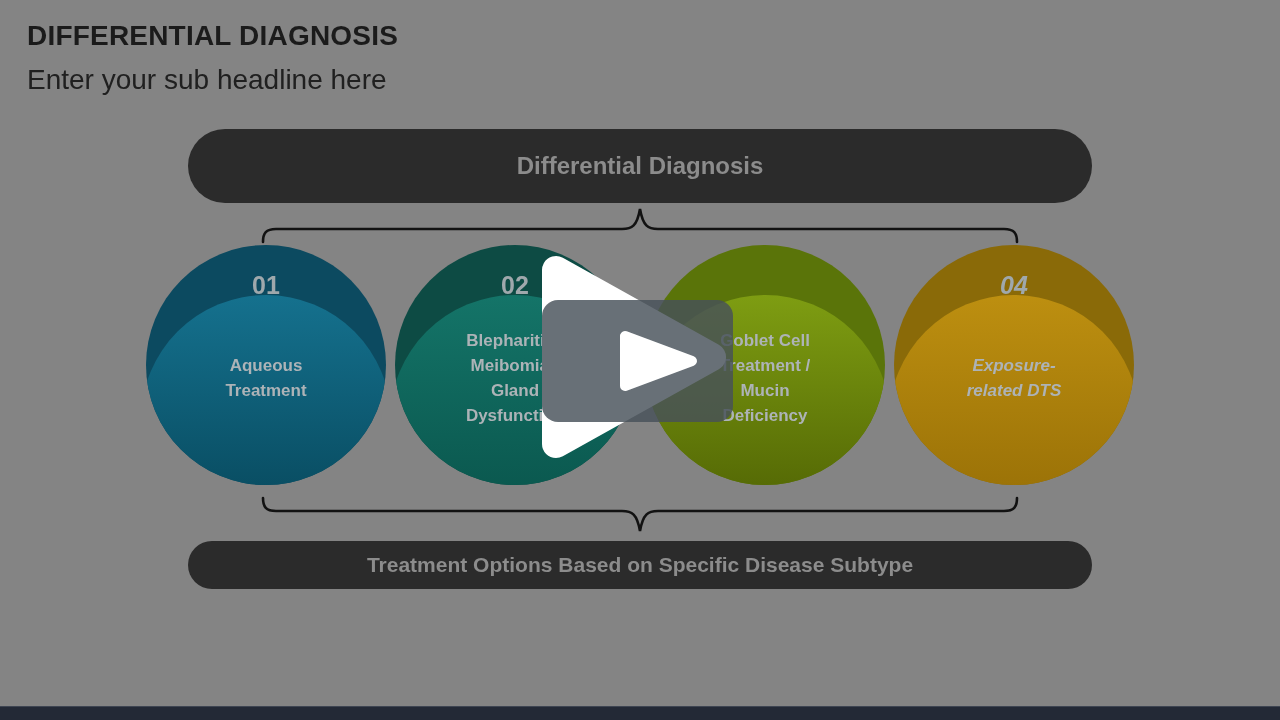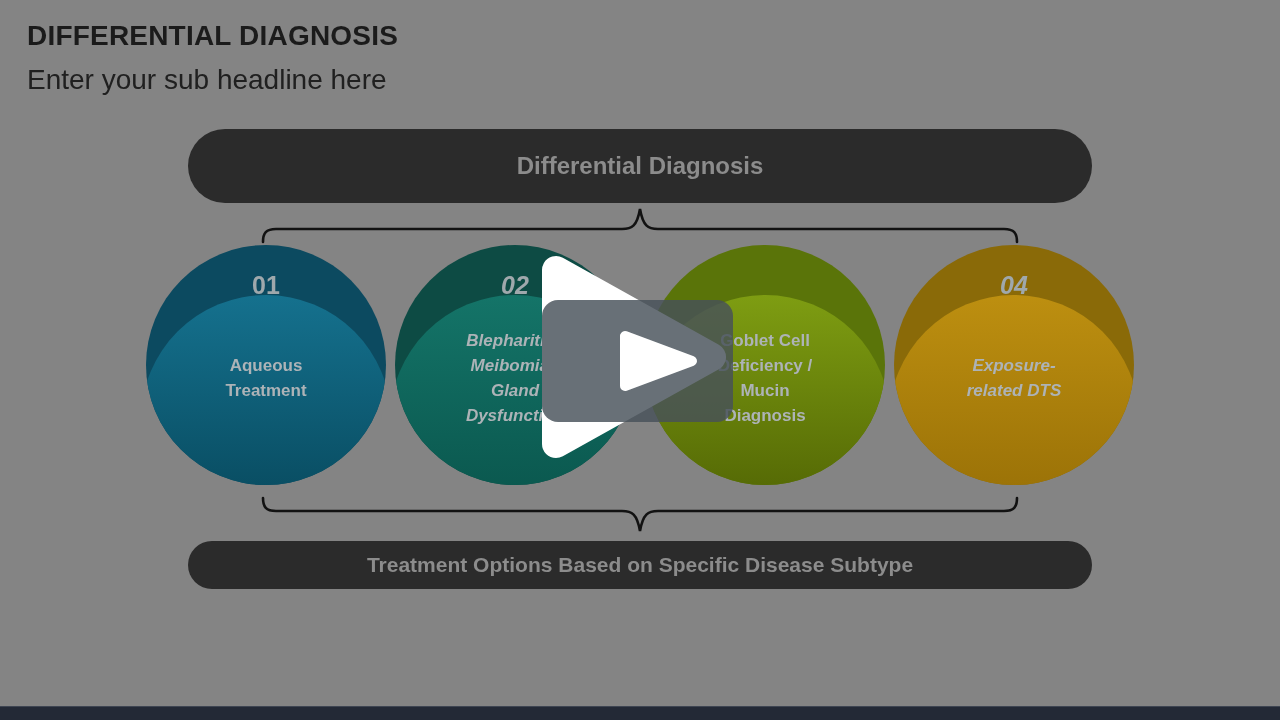--- a/index.html
+++ b/index.html
@@ -81,32 +81,32 @@
   </svg>
 
   <div class="circle" style="left: 146px; background: rgb(12, 74, 96);">
     <div class="body" style="background: linear-gradient(rgb(21, 113, 142) 0%, rgb(7, 72, 92) 90%);"></div>
     <div class="num">01</div>
     <div class="txt-wrap">
       <div class="txt">Aqueous Treatment</div>
     </div>
   </div>
 
-  <div class="circle" style="left: 395px; background: rgb(13, 75, 68); font-style: italic;">
+  <div class="circle" style="left: 395px; background: rgb(13, 75, 68);">
     <div class="body" style="background: linear-gradient(rgb(20, 116, 104) 0%, rgb(9, 84, 75) 90%);"></div>
     <div class="num">02</div>
     <div class="txt-wrap">
       <div class="txt">Blepharitis / Meibomian Gland Dysfunction</div>
     </div>
   </div>
 
   <div class="circle" style="left: 645px; background: rgb(90, 116, 9);">
     <div class="body" style="background: linear-gradient(rgb(126, 157, 18) 0%, rgb(79, 98, 3) 90%);"></div>
     <div class="txt-wrap">
-      <div class="txt">Goblet Cell Deficiency / Mucin Diagnosis</div>
+      <div class="txt">Goblet Cell Treatment / Mucin Deficiency</div>
     </div>
   </div>
 
   <div class="circle" style="left: 894px; background: rgb(138, 106, 8); font-style: italic;">
     <div class="body" style="background: linear-gradient(rgb(189, 143, 16) 0%, rgb(150, 110, 6) 90%);"></div>
     <div class="num">04</div>
     <div class="txt-wrap">
       <div class="txt">Exposure-related DTS</div>
     </div>
   </div>

